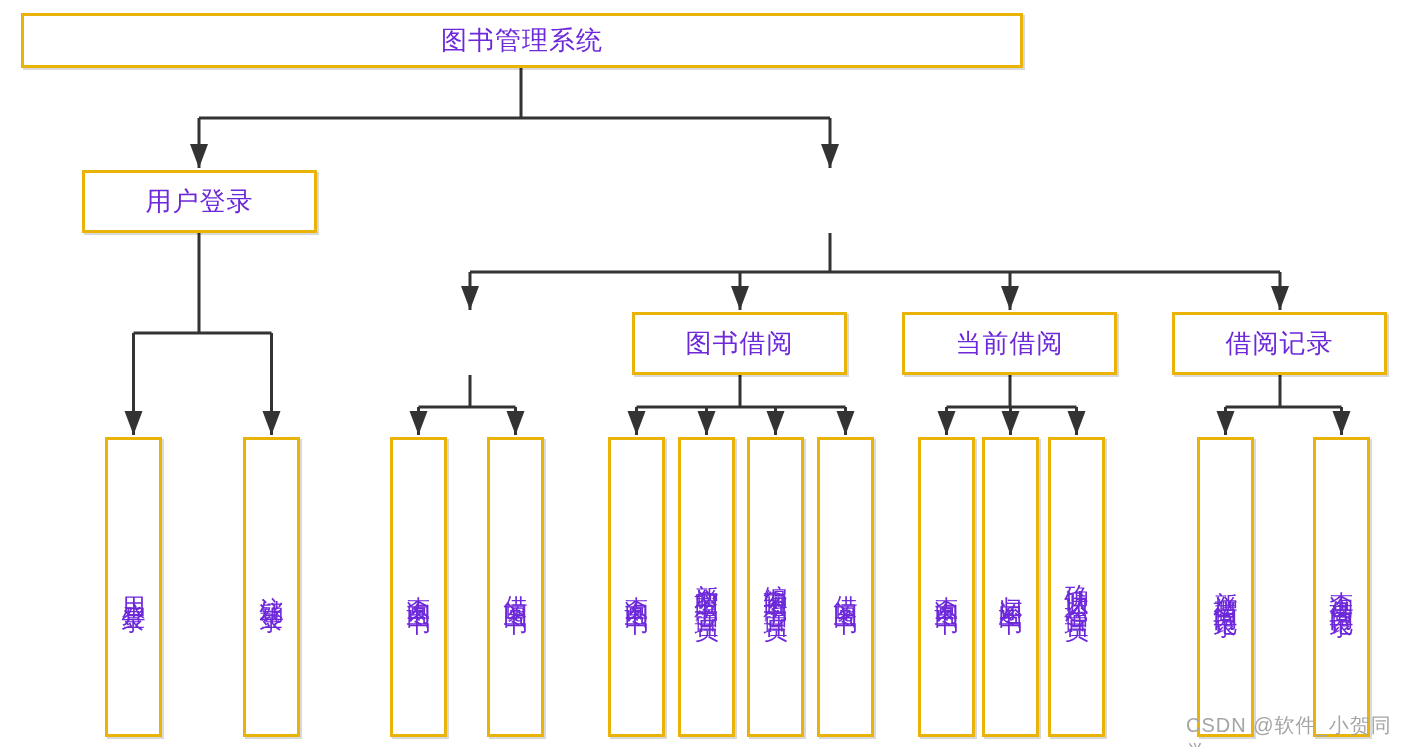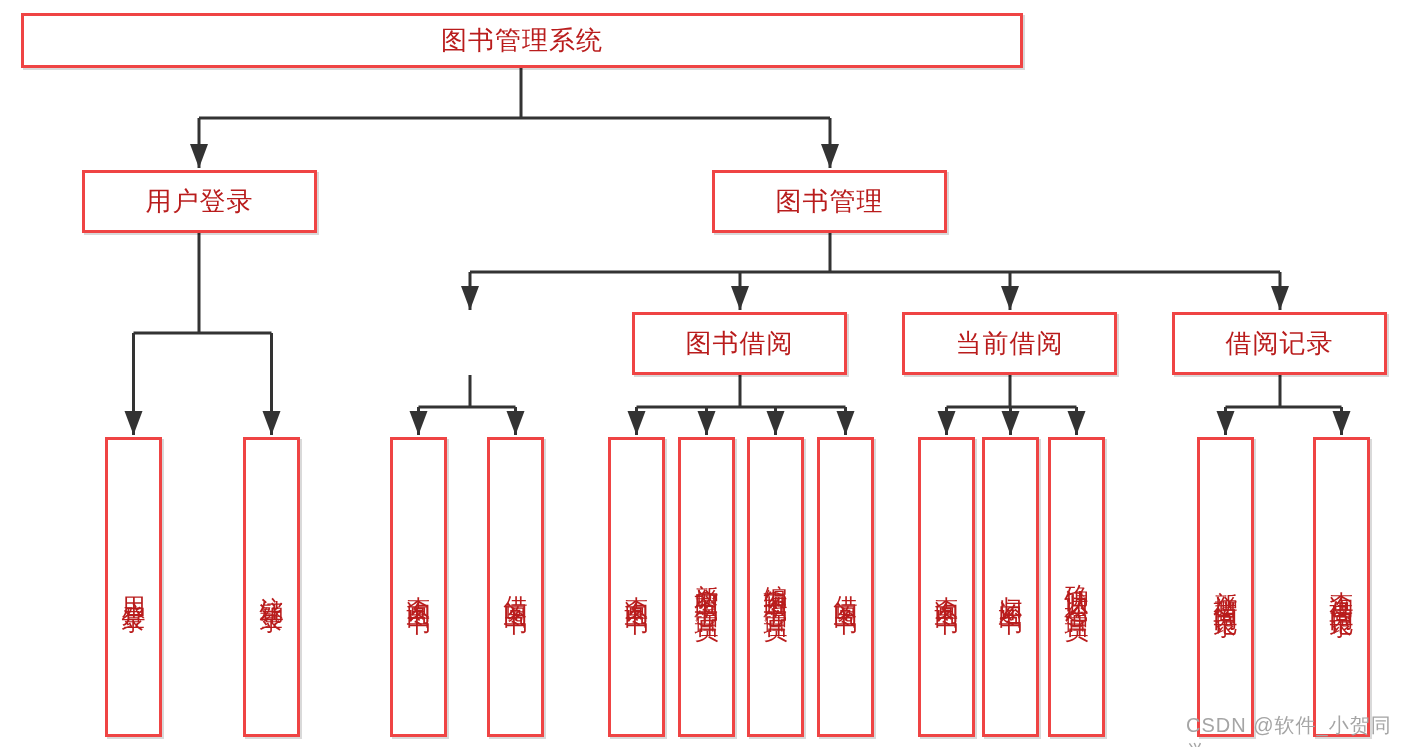--- a/index.html
+++ b/index.html
@@ -9,25 +9,25 @@
     width: 1405px;
     height: 747px;
     background: #ffffff;
     overflow: hidden;
     font-family: "Liberation Sans", "DejaVu Sans", sans-serif;
   }
   svg.wires { position: absolute; left: 0; top: 0; }
   .node {
     position: absolute;
     background: #ffffff;
-    border: 3px solid #ef4444;
+    border: 3px solid #eab308;
     display: flex;
     align-items: center;
     justify-content: center;
-    color: #b91c1c;
+    color: #6d28d9;
     box-shadow: 2px 2px 0 rgba(0,0,0,0.15);
     white-space: nowrap;
   }
   .hbox { font-size: 26px; letter-spacing: 1px; }
   .vbox {
     width: 57px;
     height: 300px;
     top: 437px;
     writing-mode: vertical-rl;
     text-orientation: mixed;
@@ -88,21 +88,20 @@
       <line x1="1076.5" y1="407" x2="1076.5" y2="435"></line>
 
       <line x1="1225.5" y1="407" x2="1225.5" y2="435"></line>
       <line x1="1341.5" y1="407" x2="1341.5" y2="435"></line>
     </g>
   </svg>
 
   <div class="node hbox" style="left:21px; top:13px; width:1002px; height:55px;">图书管理系统</div>
 
   <div class="node hbox" style="left:82px; top:170px; width:235px; height:63px;">用户登录</div>
-  <div class="node hbox" style="left:712px; top:170px; width:235px; height:63px;">图书管理</div>
 
   <div class="node hbox" style="left:632px; top:312px; width:215px; height:63px;">图书借阅</div>
   <div class="node hbox" style="left:1172px; top:312px; width:215px; height:63px;">借阅记录</div>
   <div class="node hbox" style="left:902px; top:312px; width:215px; height:63px;">当前借阅</div>
 
   <div class="node vbox" style="left:105px;">用户登录</div>
   <div class="node vbox" style="left:243px;">注销登录</div>
 
   <div class="node vbox" style="left:390px;">查询图书</div>
   <div class="node vbox" style="left:487px;">借阅图书</div>

